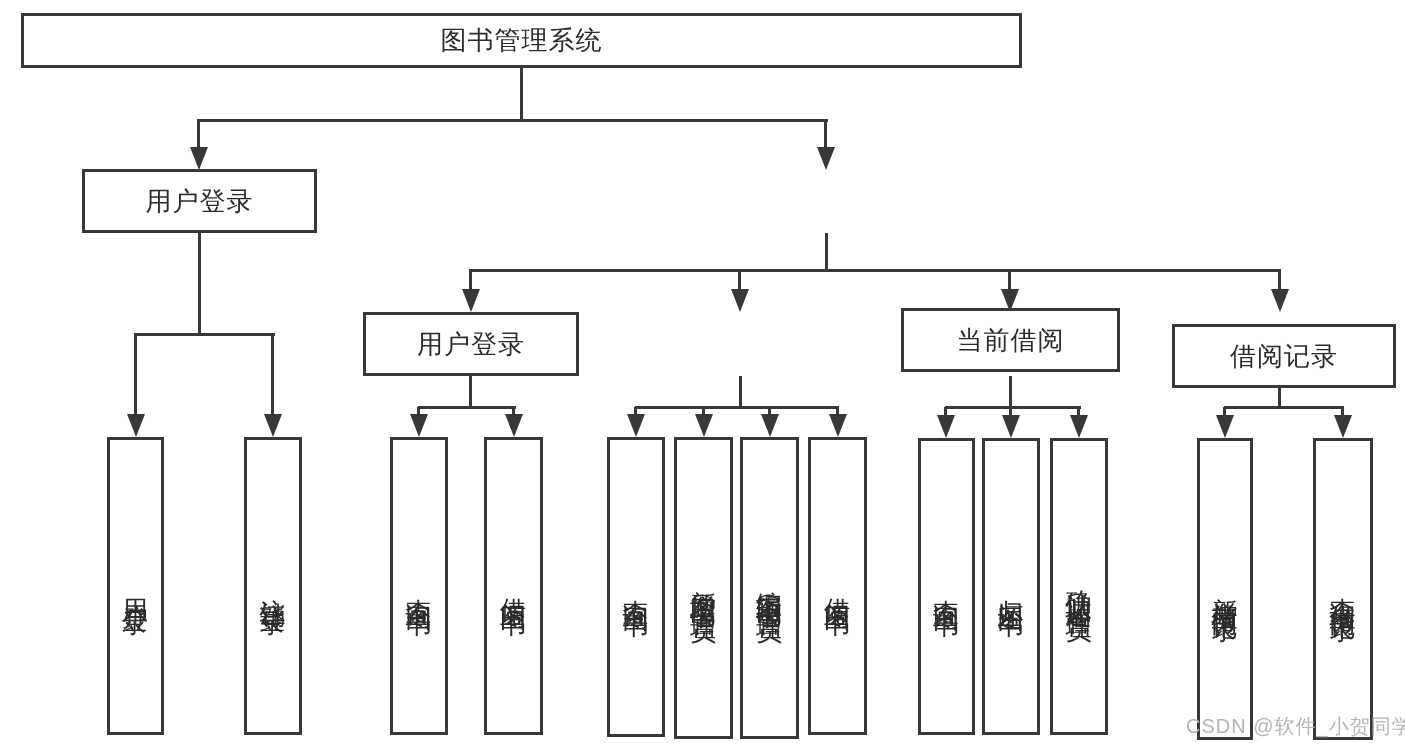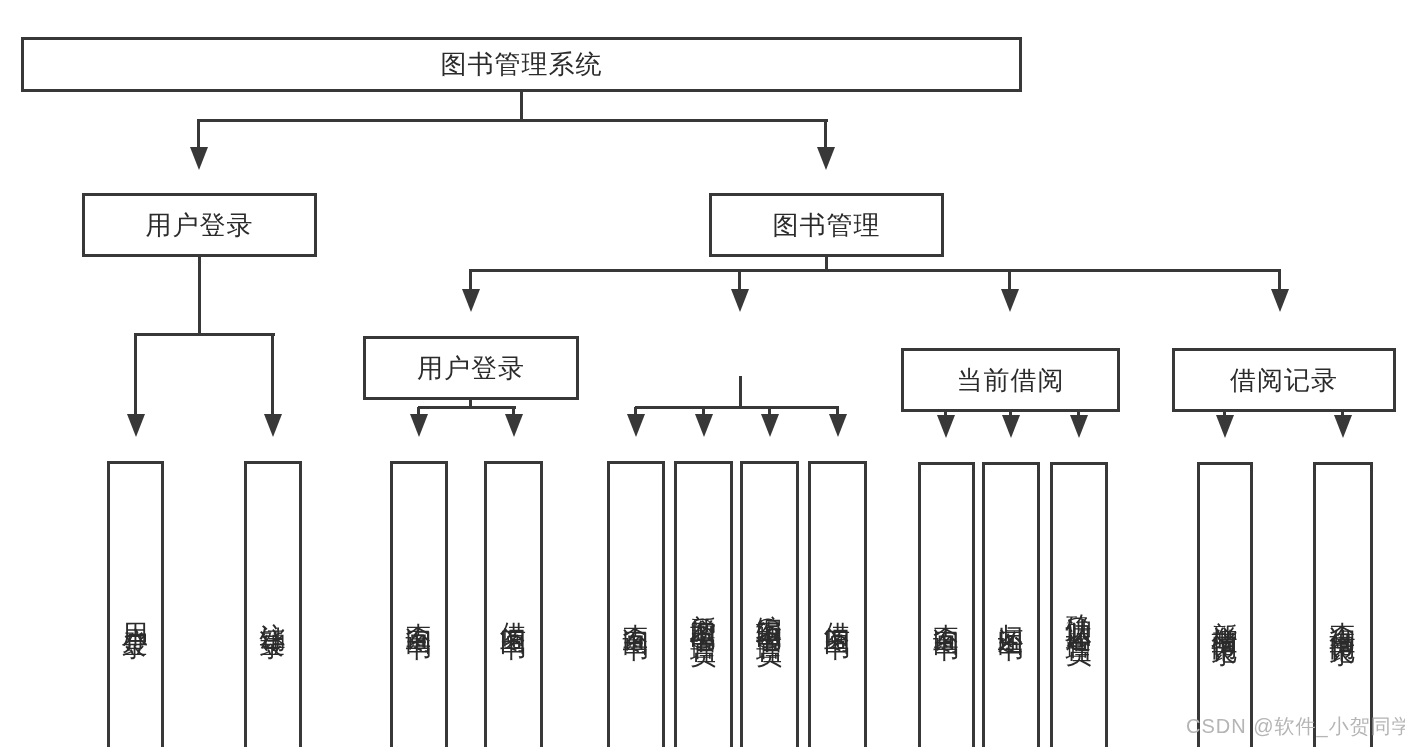--- a/index.html
+++ b/index.html
@@ -9,21 +9,20 @@
     background:var(--background, #ffffff);
     font-family:"Liberation Sans","DejaVu Sans",sans-serif;
   }
   .node {
     position:absolute; box-sizing:border-box;
     border:3px solid var(--line,#383838);
     background:var(--box_fill,#ffffff);
     display:flex; align-items:center; justify-content:center;
     font-size:26px; color:var(--text,#2b2b2b); letter-spacing:1px;
     white-space:nowrap;
-    margin-top:24px;
   }
   .leaf {
     writing-mode:vertical-rl; text-orientation:mixed;
     letter-spacing:4px; white-space:normal; line-height:1;
   }
   .hline, .vline { position:absolute; background:var(--line,#383838); }
   .arrow { position:absolute; width:18px; margin-left:-9px; }
   .arrow::before {
     content:""; position:absolute; left:7px; top:0; width:3px;
     height:calc(100% - 12px); background:var(--line,#383838);
@@ -84,28 +83,25 @@
   <div class="arrow" style="left:1225px;top:407px;height:31px"></div>
   <div class="arrow" style="left:1343px;top:407px;height:31px"></div>
 
   <div class="node" style="left:21px;top:13px;width:1001px;height:55px">
     <span>图书管理系统</span>
   </div>
 
   <div class="node" style="left:82px;top:169px;width:235px;height:64px">
     <span>用户登录</span>
   </div>
-  <div class="node" style="left:709px;top:169px;width:235px;height:64px">
-    <span>图书管理</span>
-  </div>
 
   <div class="node" style="left:363px;top:312px;width:216px;height:64px">
     <span>用户登录</span>
   </div>
-  <div class="node" style="left:901px;top:324px;width:219px;height:64px">
+  <div class="node" style="left:901px;top:308px;width:219px;height:64px">
     <span>当前借阅</span>
   </div>
   <div class="node" style="left:1172px;top:324px;width:224px;height:64px">
     <span>借阅记录</span>
   </div>
 
   <div class="node leaf" style="left:107px;top:437px;width:57px;height:298px">
     <span>用户登录</span>
   </div>
   <div class="node leaf" style="left:244px;top:437px;width:58px;height:298px">

